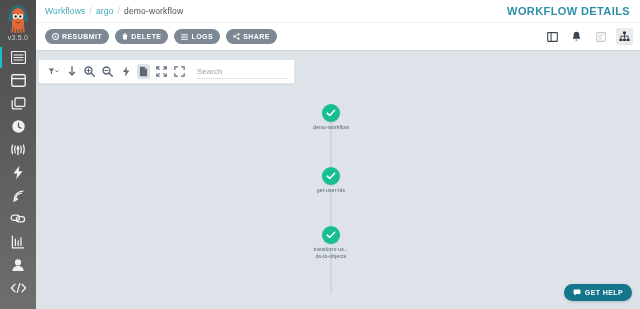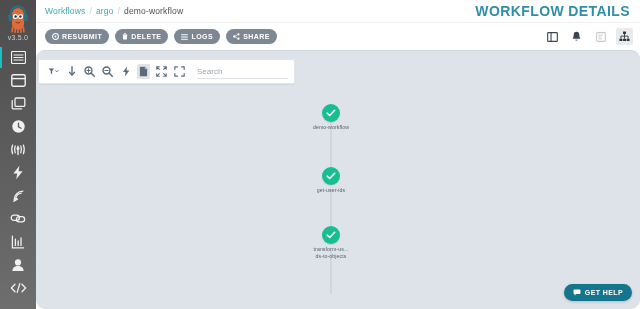--- a/index.html
+++ b/index.html
@@ -101,21 +101,21 @@
   }
   .crumb-link { color: #40a8b5; }
   .crumb-sep {
     color: #c6ccd2;
     margin: 0 4px;
     font-size: 8.5px;
   }
   .crumb-current { color: #4a4f55; }
   .header-spacer { flex: 1 1 auto; }
   .header-title {
-    font-size: 14px;
+    font-size: 11px;
     color: #2f8fa8;
     letter-spacing: .4px;
     font-weight: 700;
   }
 
   
   .actionbar {
     height: 27px;
     flex: 0 0 27px;
     background: #ffffff;
@@ -161,21 +161,20 @@
   .icon-btn.disabled { opacity: .28; cursor: default; }
   .icon-btn svg { display: block; }
 
   
   .canvas {
     flex: 1 1 auto;
     position: relative;
     background: #dee3e9;
     border-top: 1px solid #cfd6dd;
     overflow: hidden;
-    border-radius: 9px;
   }
 
   
   .graph-toolbar {
     position: absolute;
     left: 2px;
     top: 8px;
     height: 25px;
     background: #ffffff;
     border: 1px solid #e2e6ea;

